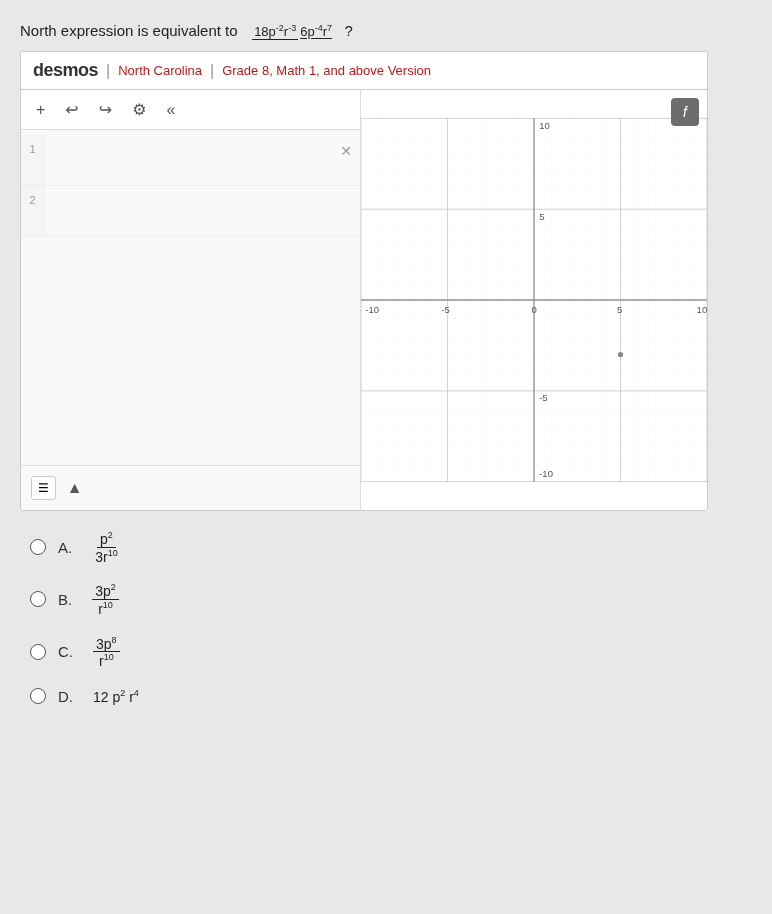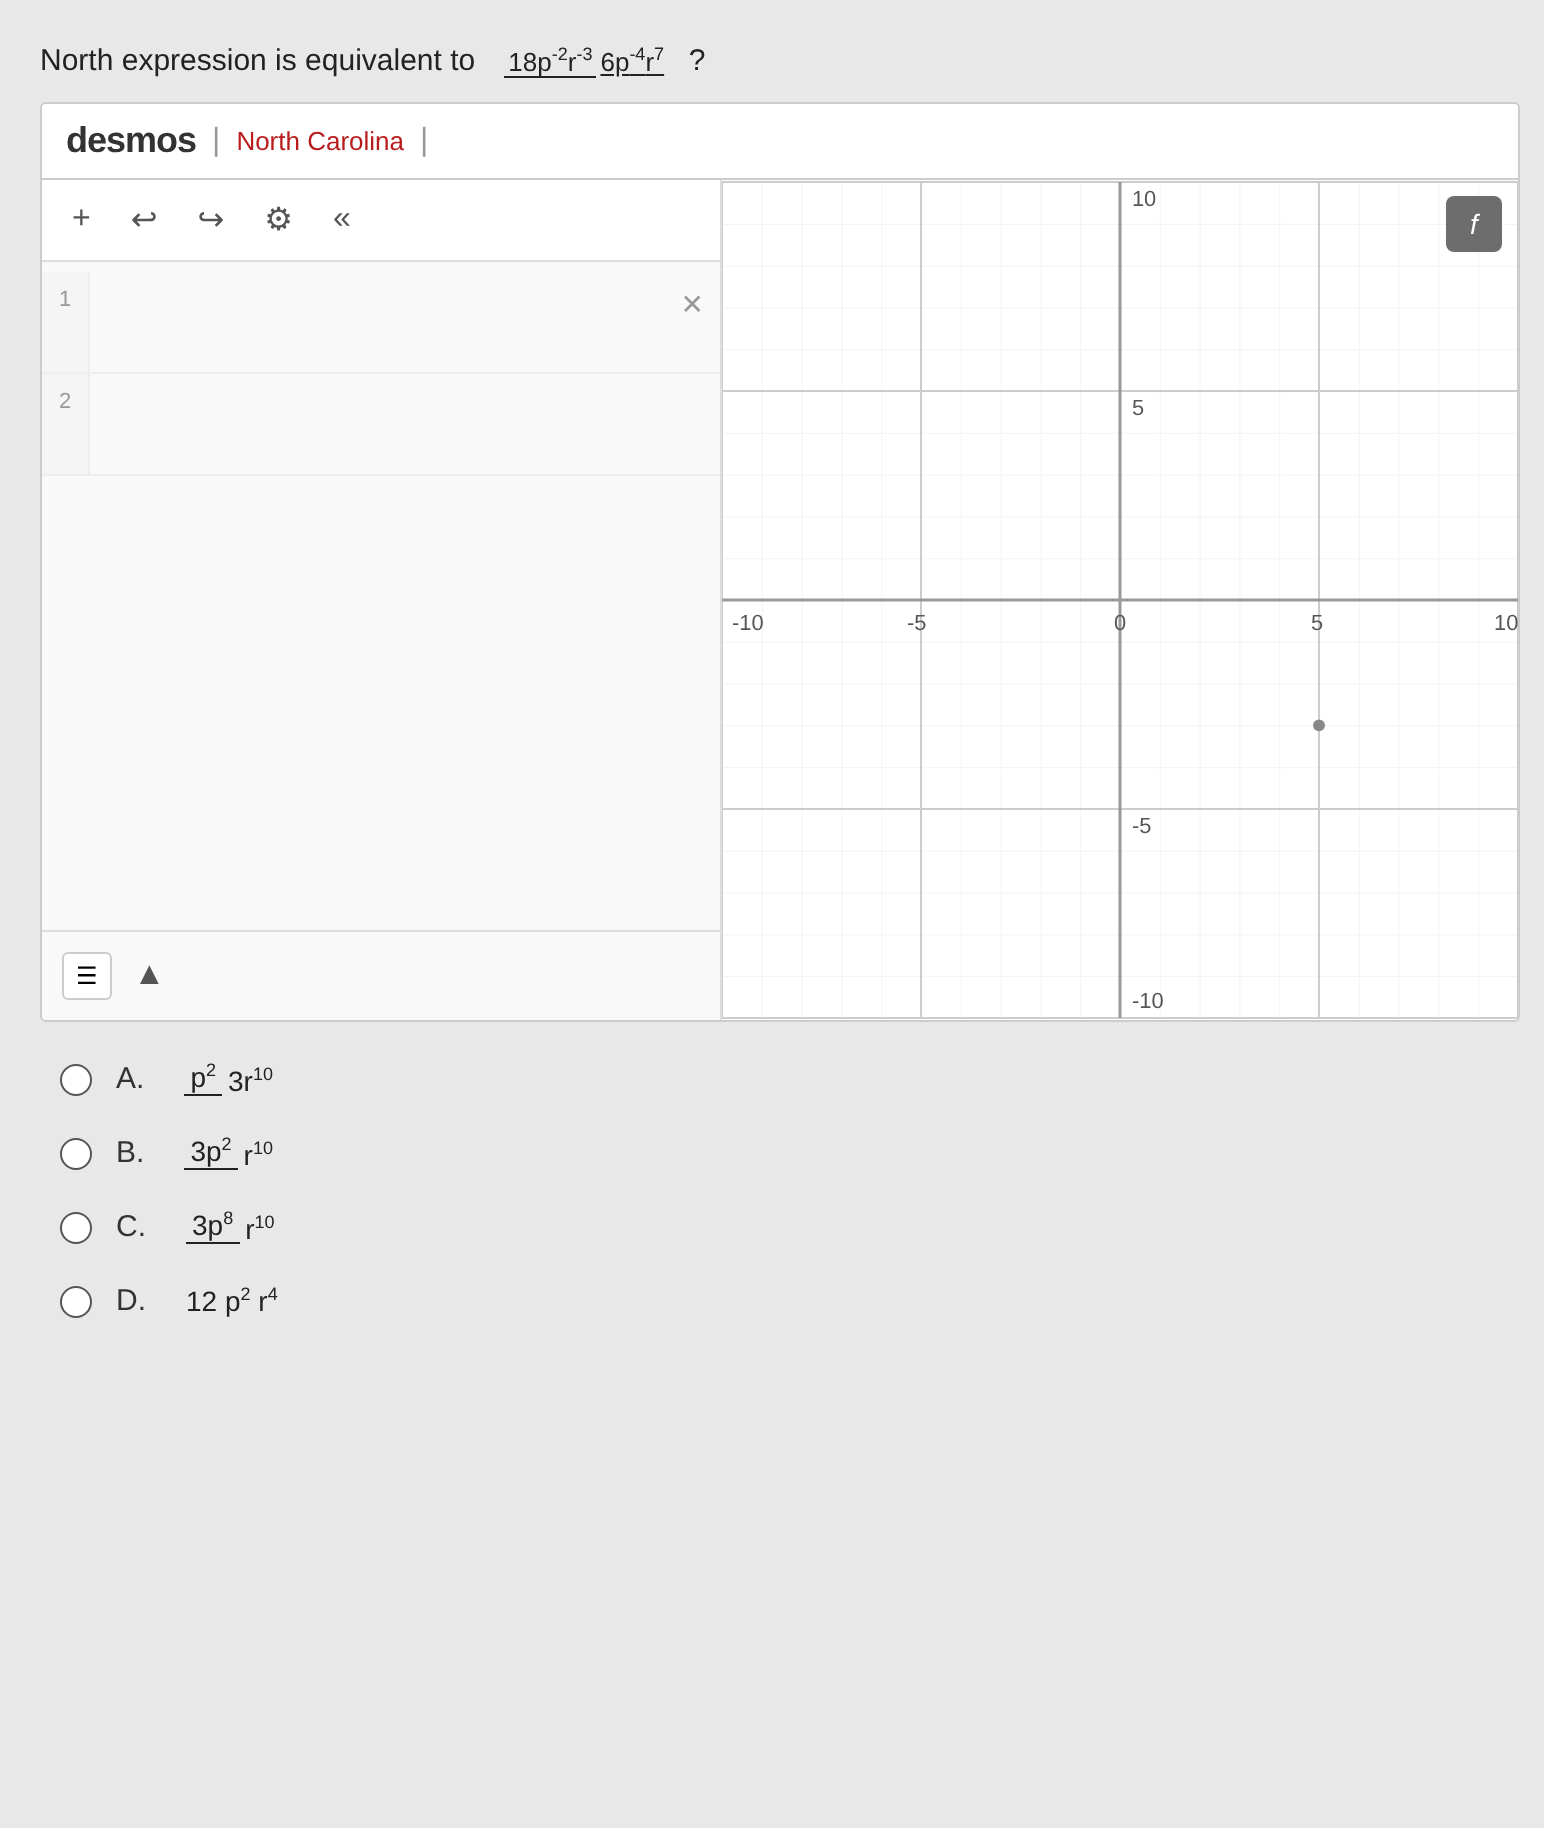--- a/index.html
+++ b/index.html
@@ -37,21 +37,21 @@
       font-size: 13px;
       text-decoration: underline;
     }
     sup { font-size: 9px; vertical-align: super; }
 
     .desmos-container {
       background: #fff;
       border: 1px solid #ccc;
       border-radius: 3px;
       overflow: hidden;
-      width: 740px;
+      width: 688px;
     }
 
     .desmos-header {
       background: #fff;
       border-bottom: 1px solid #ccc;
       padding: 8px 12px;
       display: flex;
       align-items: center;
       gap: 8px;
     }
@@ -242,21 +242,21 @@
       color: #333;
       margin-right: 8px;
     }
 
     .choice-math {
       font-size: 14px;
     }
 
     .frac-inline {
       display: inline-flex;
-      flex-direction: row;
+      flex-direction: column;
       align-items: center;
       vertical-align: middle;
       line-height: 1;
     }
     .frac-inline .num {
       border-bottom: 1.5px solid #222;
       padding: 0 3px 1px 3px;
       font-size: 14px;
     }
     .frac-inline .den {
@@ -277,20 +277,21 @@
   &nbsp;<span>?</span>
 </div>
 
 <div class="desmos-container">
 
   <div class="desmos-header">
     <span class="desmos-logo">desmos</span>
     <span class="desmos-divider">|</span>
     <span class="desmos-subtitle">North Carolina</span>
     <span class="desmos-divider">|</span>
+    <span class="desmos-subtitle">Grade 8, Math 1, and above Version</span>
   </div>
 
   <div class="desmos-body">
 
     <div class="desmos-sidebar">
 
       <div class="desmos-toolbar">
         <button class="toolbar-btn">+</button>
         <button class="toolbar-btn">↩</button>
         <button class="toolbar-btn">↪</button>

